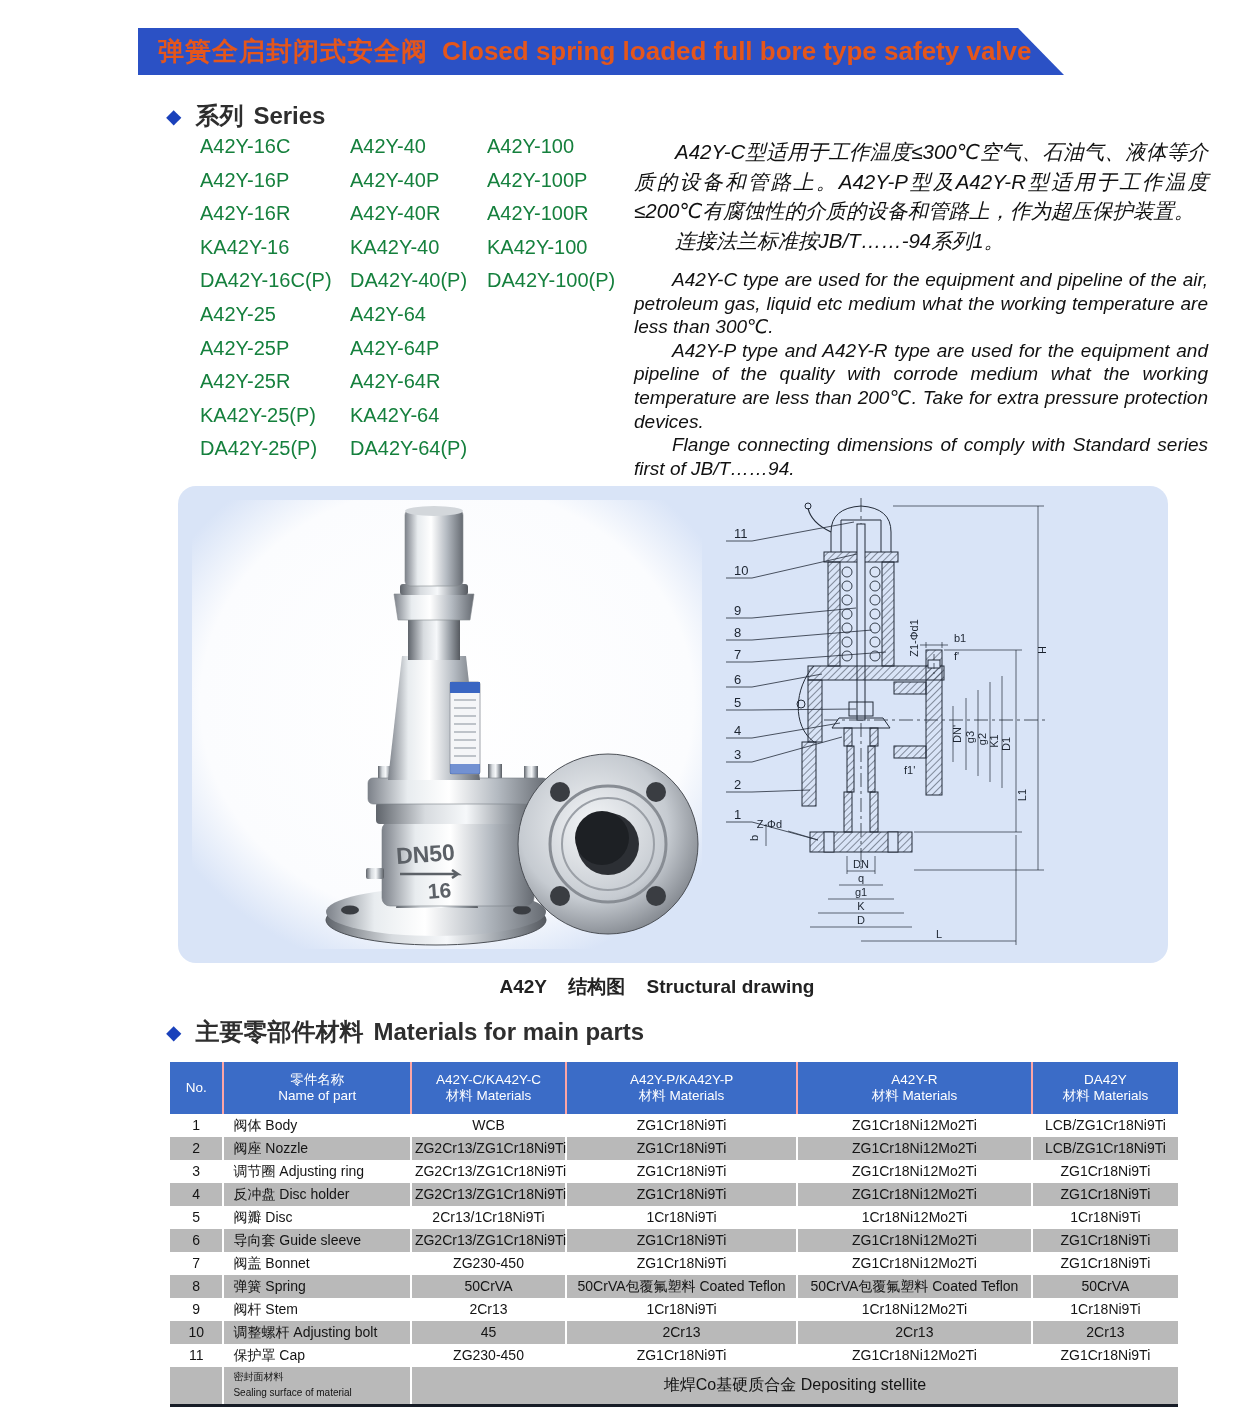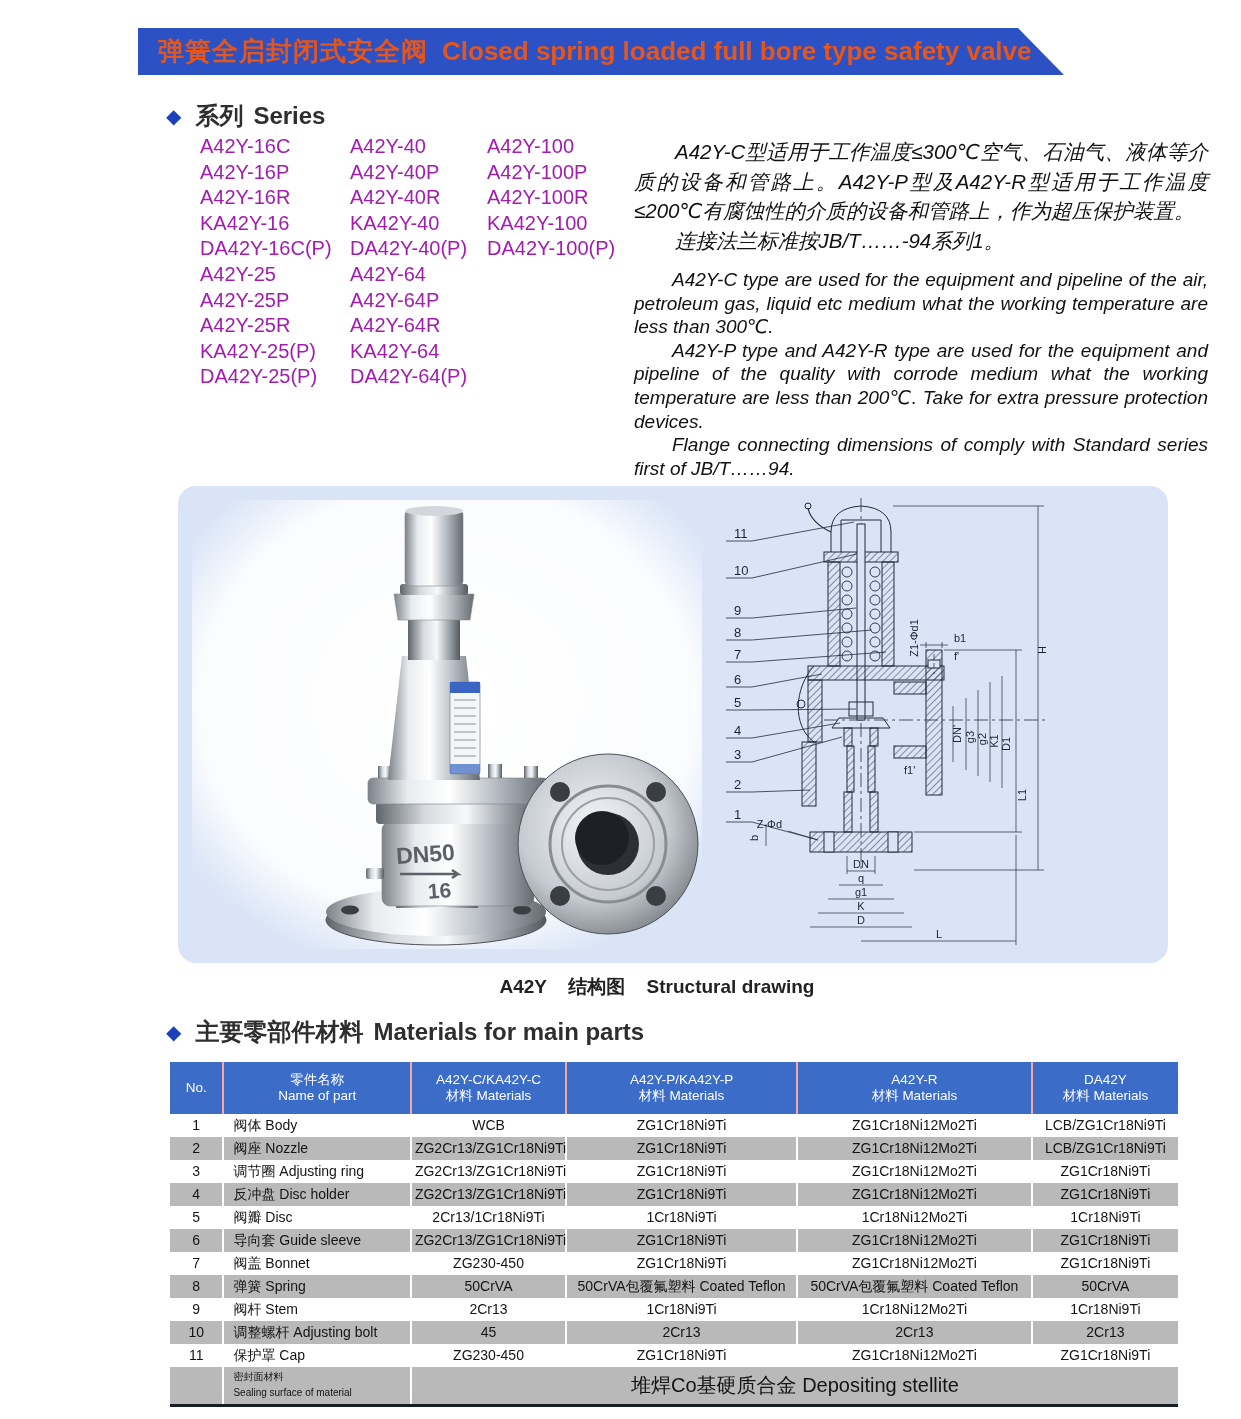--- a/index.html
+++ b/index.html
@@ -20,21 +20,21 @@
   }
   .banner .zh{margin-right:14px; letter-spacing:1px;}
 
   
   .sec-head{position:absolute; display:flex; align-items:center; font-size:24px; font-weight:bold; color:#2e2e2e;}
   .sec-head .diamond{color:var(--accent); font-size:20px; margin-right:14px; line-height:1;}
   .sec-head .zh{margin-right:10px;}
 
   
   .series-grid{position:absolute; left:200px; top:134px; display:flex;}
-  .series-col{display:flex; flex-direction:column; font-size:20px; line-height:25.6px; color:#a21caf;}
+  .series-col{display:flex; flex-direction:column; font-size:20px; line-height:25.6px; color:#15803d;gap:8px;}
   .series-col:nth-child(1){width:150px;}
   .series-col:nth-child(2){width:137px;}
   .series-col:nth-child(3){width:170px;}
 
   
   .desc{position:absolute; left:634px; top:137px; width:574px; text-align:justify;font-style:italic;}
   .desc p.zh{font-size:20.5px; line-height:29.5px; text-indent:2em; color:#111;}
   .desc p.en{font-size:19px; line-height:23.6px; text-indent:2em; color:#111;}
   .desc p.en.first{margin-top:13px;}
 
@@ -61,21 +61,21 @@
   .materials-table col.c-r{width:23.3%;}
   .materials-table col.c-d{width:14.5%;}
   .materials-table tbody td{
     height:23px; font-size:14px; line-height:1.05; text-align:center; vertical-align:middle;
     border-left:2px solid #fff; padding:0 3px; color:#141414;}
   .materials-table tbody td:first-child{border-left:none;}
   .materials-table tbody td.name{text-align:left; padding-left:9px;}
   .materials-table tbody tr:nth-child(even){background:var(--stripe);}
   .materials-table tbody tr.footer-row td{height:38px;}
   .materials-table tbody tr.footer-row .name div{font-size:10px; line-height:16px;}
-  .materials-table tbody tr.footer-row .merged{font-size:20px;}
+  .materials-table tbody tr.footer-row .merged{font-size:16px;}
 
   svg text{font-family:"Liberation Sans","DejaVu Sans",sans-serif;}
 </style>
 </head>
 <body>
 
 <div class="page">
 
   <div class="banner">
     <span class="zh">弹簧全启封闭式安全阀</span>

